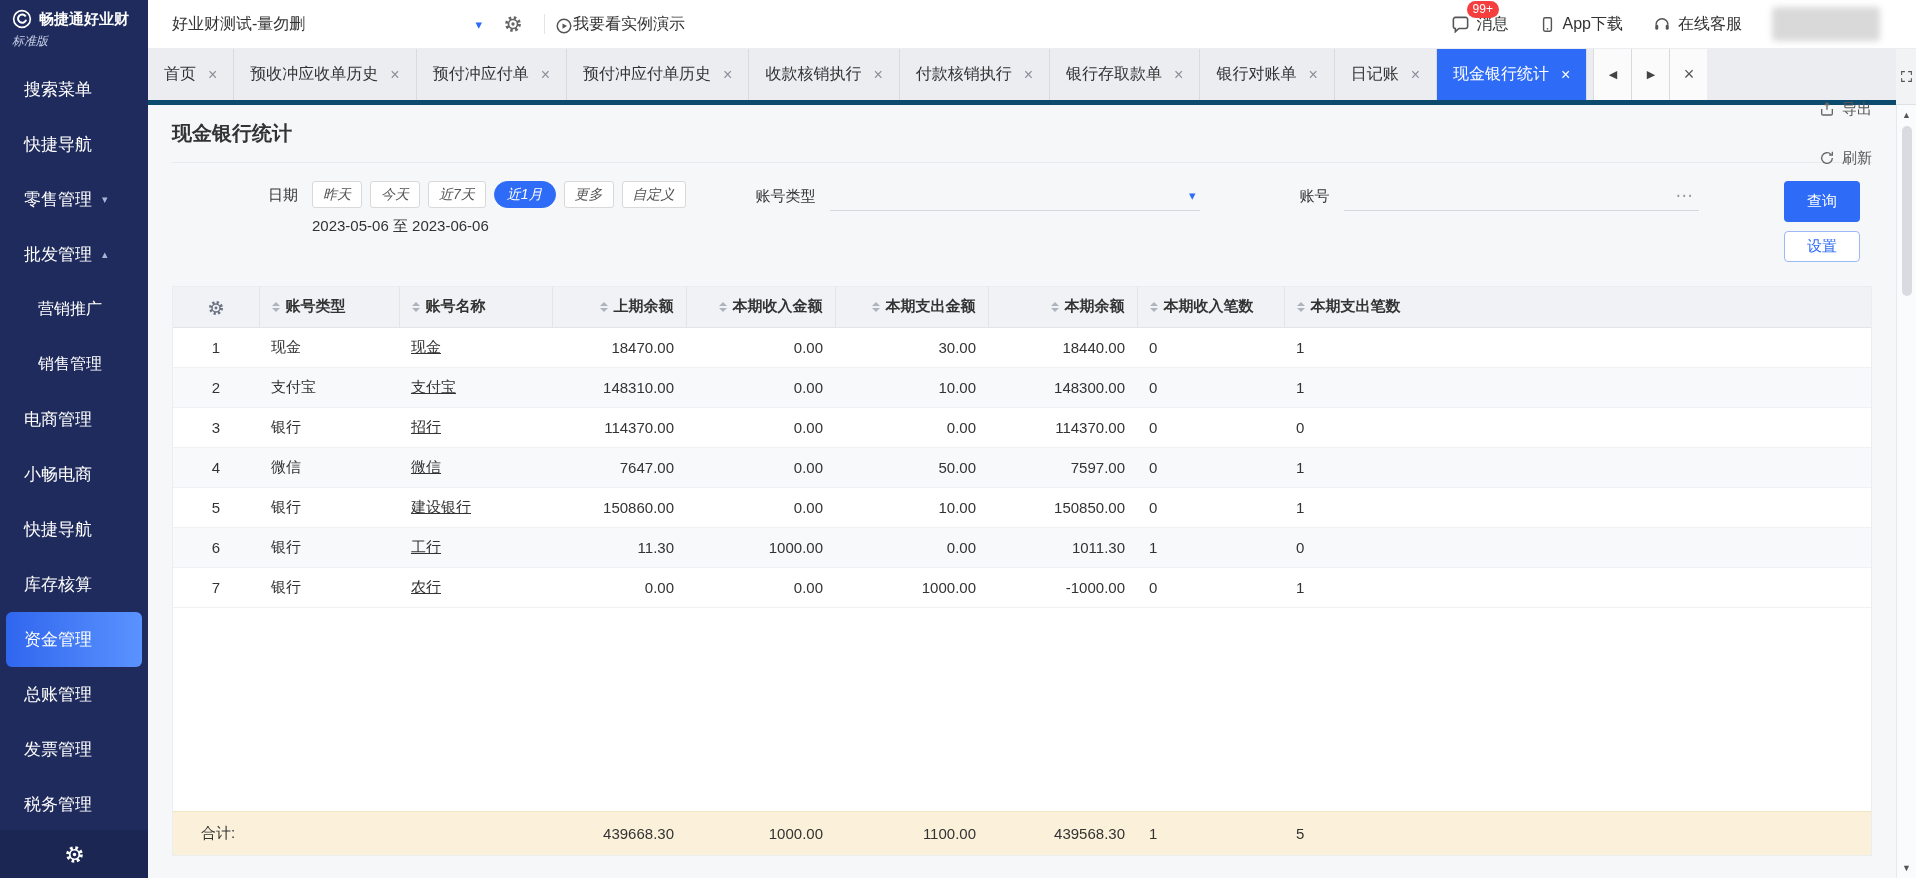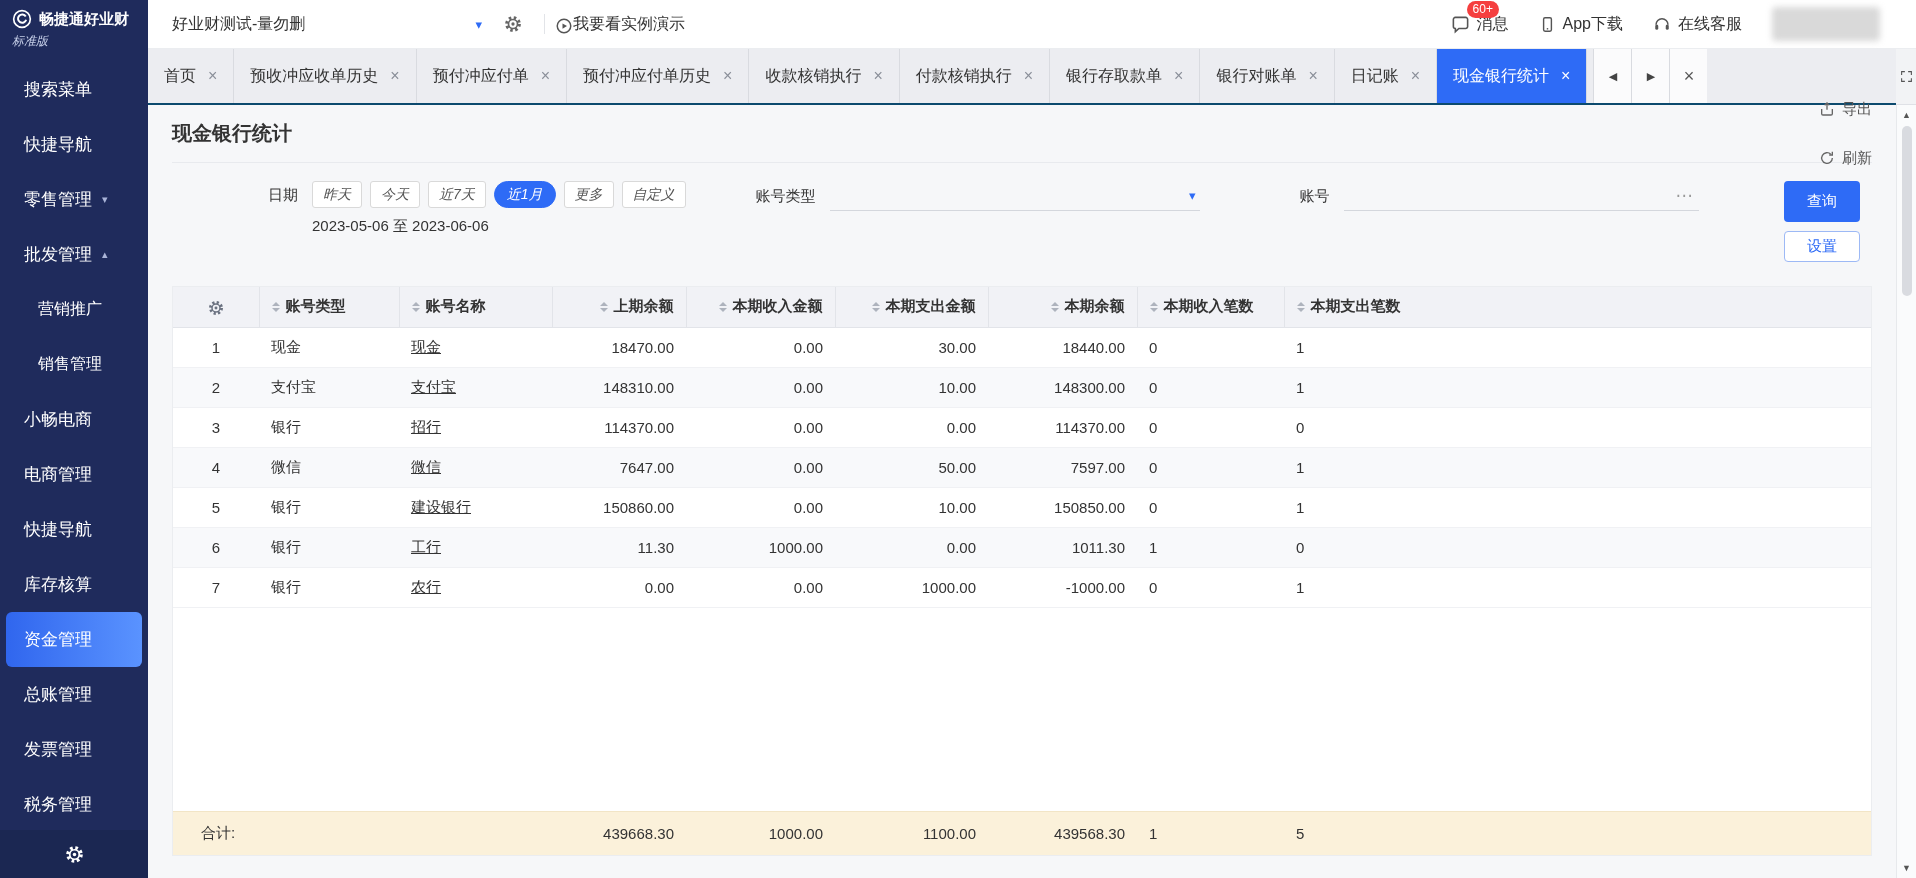--- a/index.html
+++ b/index.html
@@ -30,21 +30,21 @@
   .demo { display: flex; align-items: flex-end; gap: 0; font-size: 16px; color: #333; cursor: pointer; }
   .demo .ic { color: #555; display: inline-flex; }
   .top-right { margin-left: auto; display: flex; align-items: center; gap: 30px; padding-right: 36px; }
   .tr-item { display: flex; align-items: center; gap: 7px; font-size: 16px; color: #333; position: relative; cursor: pointer; }
   .tr-item .ic { color: #555; display: inline-flex; }
   .badge { position: absolute; top: -13px; left: 16px; background: #f53f3f; color: #fff; font-size: 12px; height: 17px; line-height: 17px; padding: 0 6px; border-radius: 9px; white-space: nowrap; }
   .user-blur { width: 108px; height: 34px; background: #d9d9d9; border-radius: 4px; filter: blur(3px); }
 
   
   .tab-row { display: flex; flex-shrink: 0; }
-  .tabbar { flex: 1; height: 56px; background: #ecedf1; display: flex; align-items: stretch; border-bottom: 2px solid #0c4a6e; min-width: 0; overflow: hidden; }
+  .tabbar { flex: 1; height: 56px; background: #ecedf1; display: flex; align-items: stretch; border-bottom: 5px solid #0c4a6e; min-width: 0; overflow: hidden; }
   .tab { display: flex; align-items: center; gap: 12px; padding: 0 16px; font-size: 16px; color: #333; border-right: 1px solid #d9dbe0; cursor: pointer; white-space: nowrap; }
   .tab .x { font-size: 16px; color: #8a8f99; }
   .tab.active { background: #2e6bf6; color: #fff; }
   .tab.active .x { color: #fff; }
   .tab-controls { display: flex; margin-left: 6px; }
   .tab-ctrl { width: 38px; display: flex; align-items: center; justify-content: center; border-left: 1px solid #d9dbe0; background: #fbfbfc; color: #444; font-size: 11px; cursor: pointer; }
   .tab-ctrl.big { font-size: 18px; color: #555; }
   .corner { width: 20px; background: #f2f3f5; border-bottom: 1px solid #dfe1e6; display: flex; align-items: center; justify-content: center; color: #555; cursor: pointer; }
 
   
@@ -137,24 +137,24 @@
           <span>批发管理</span>
           <span class="caret">▴</span>
         </div>
       <div class="menu-item sub">
           <span>营销推广</span>
         </div>
       <div class="menu-item sub">
           <span>销售管理</span>
         </div>
       <div class="menu-item">
+          <span>电商管理</span>
+        </div>
+      <div class="menu-item">
           <span>小畅电商</span>
-        </div>
-      <div class="menu-item">
-          <span>电商管理</span>
         </div>
       <div class="menu-item">
           <span>快捷导航</span>
         </div>
       <div class="menu-item">
           <span>库存核算</span>
         </div>
       <div class="menu-item active">
           <span>资金管理</span>
         </div>
@@ -201,21 +201,21 @@
         <span class="ic">
           <svg width="18" height="18" viewBox="0 0 24 24" fill="none">
               <circle cx="12" cy="12" r="9" stroke="currentColor" stroke-width="2"></circle>
               <path d="M10 8.5l6 3.5-6 3.5z" fill="currentColor"></path>
             </svg>
         </span>
         <span>我要看实例演示</span>
       </div>
       <div class="top-right">
         <div class="tr-item">
-          <span class="badge">60+</span>
+          <span class="badge">99+</span>
           <span class="ic">
             <svg width="19" height="19" viewBox="0 0 24 24" fill="none">
                 <path d="M3 5.5A2.5 2.5 0 0 1 5.5 3h13A2.5 2.5 0 0 1 21 5.5v9a2.5 2.5 0 0 1-2.5 2.5H10l-4.5 4v-4A2.5 2.5 0 0 1 3 14.5z" stroke="currentColor" stroke-width="2"></path>
               </svg>
           </span>
           <span>消息</span>
         </div>
         <div class="tr-item">
           <span class="ic">
             <svg width="17" height="17" viewBox="0 0 24 24" fill="none">

